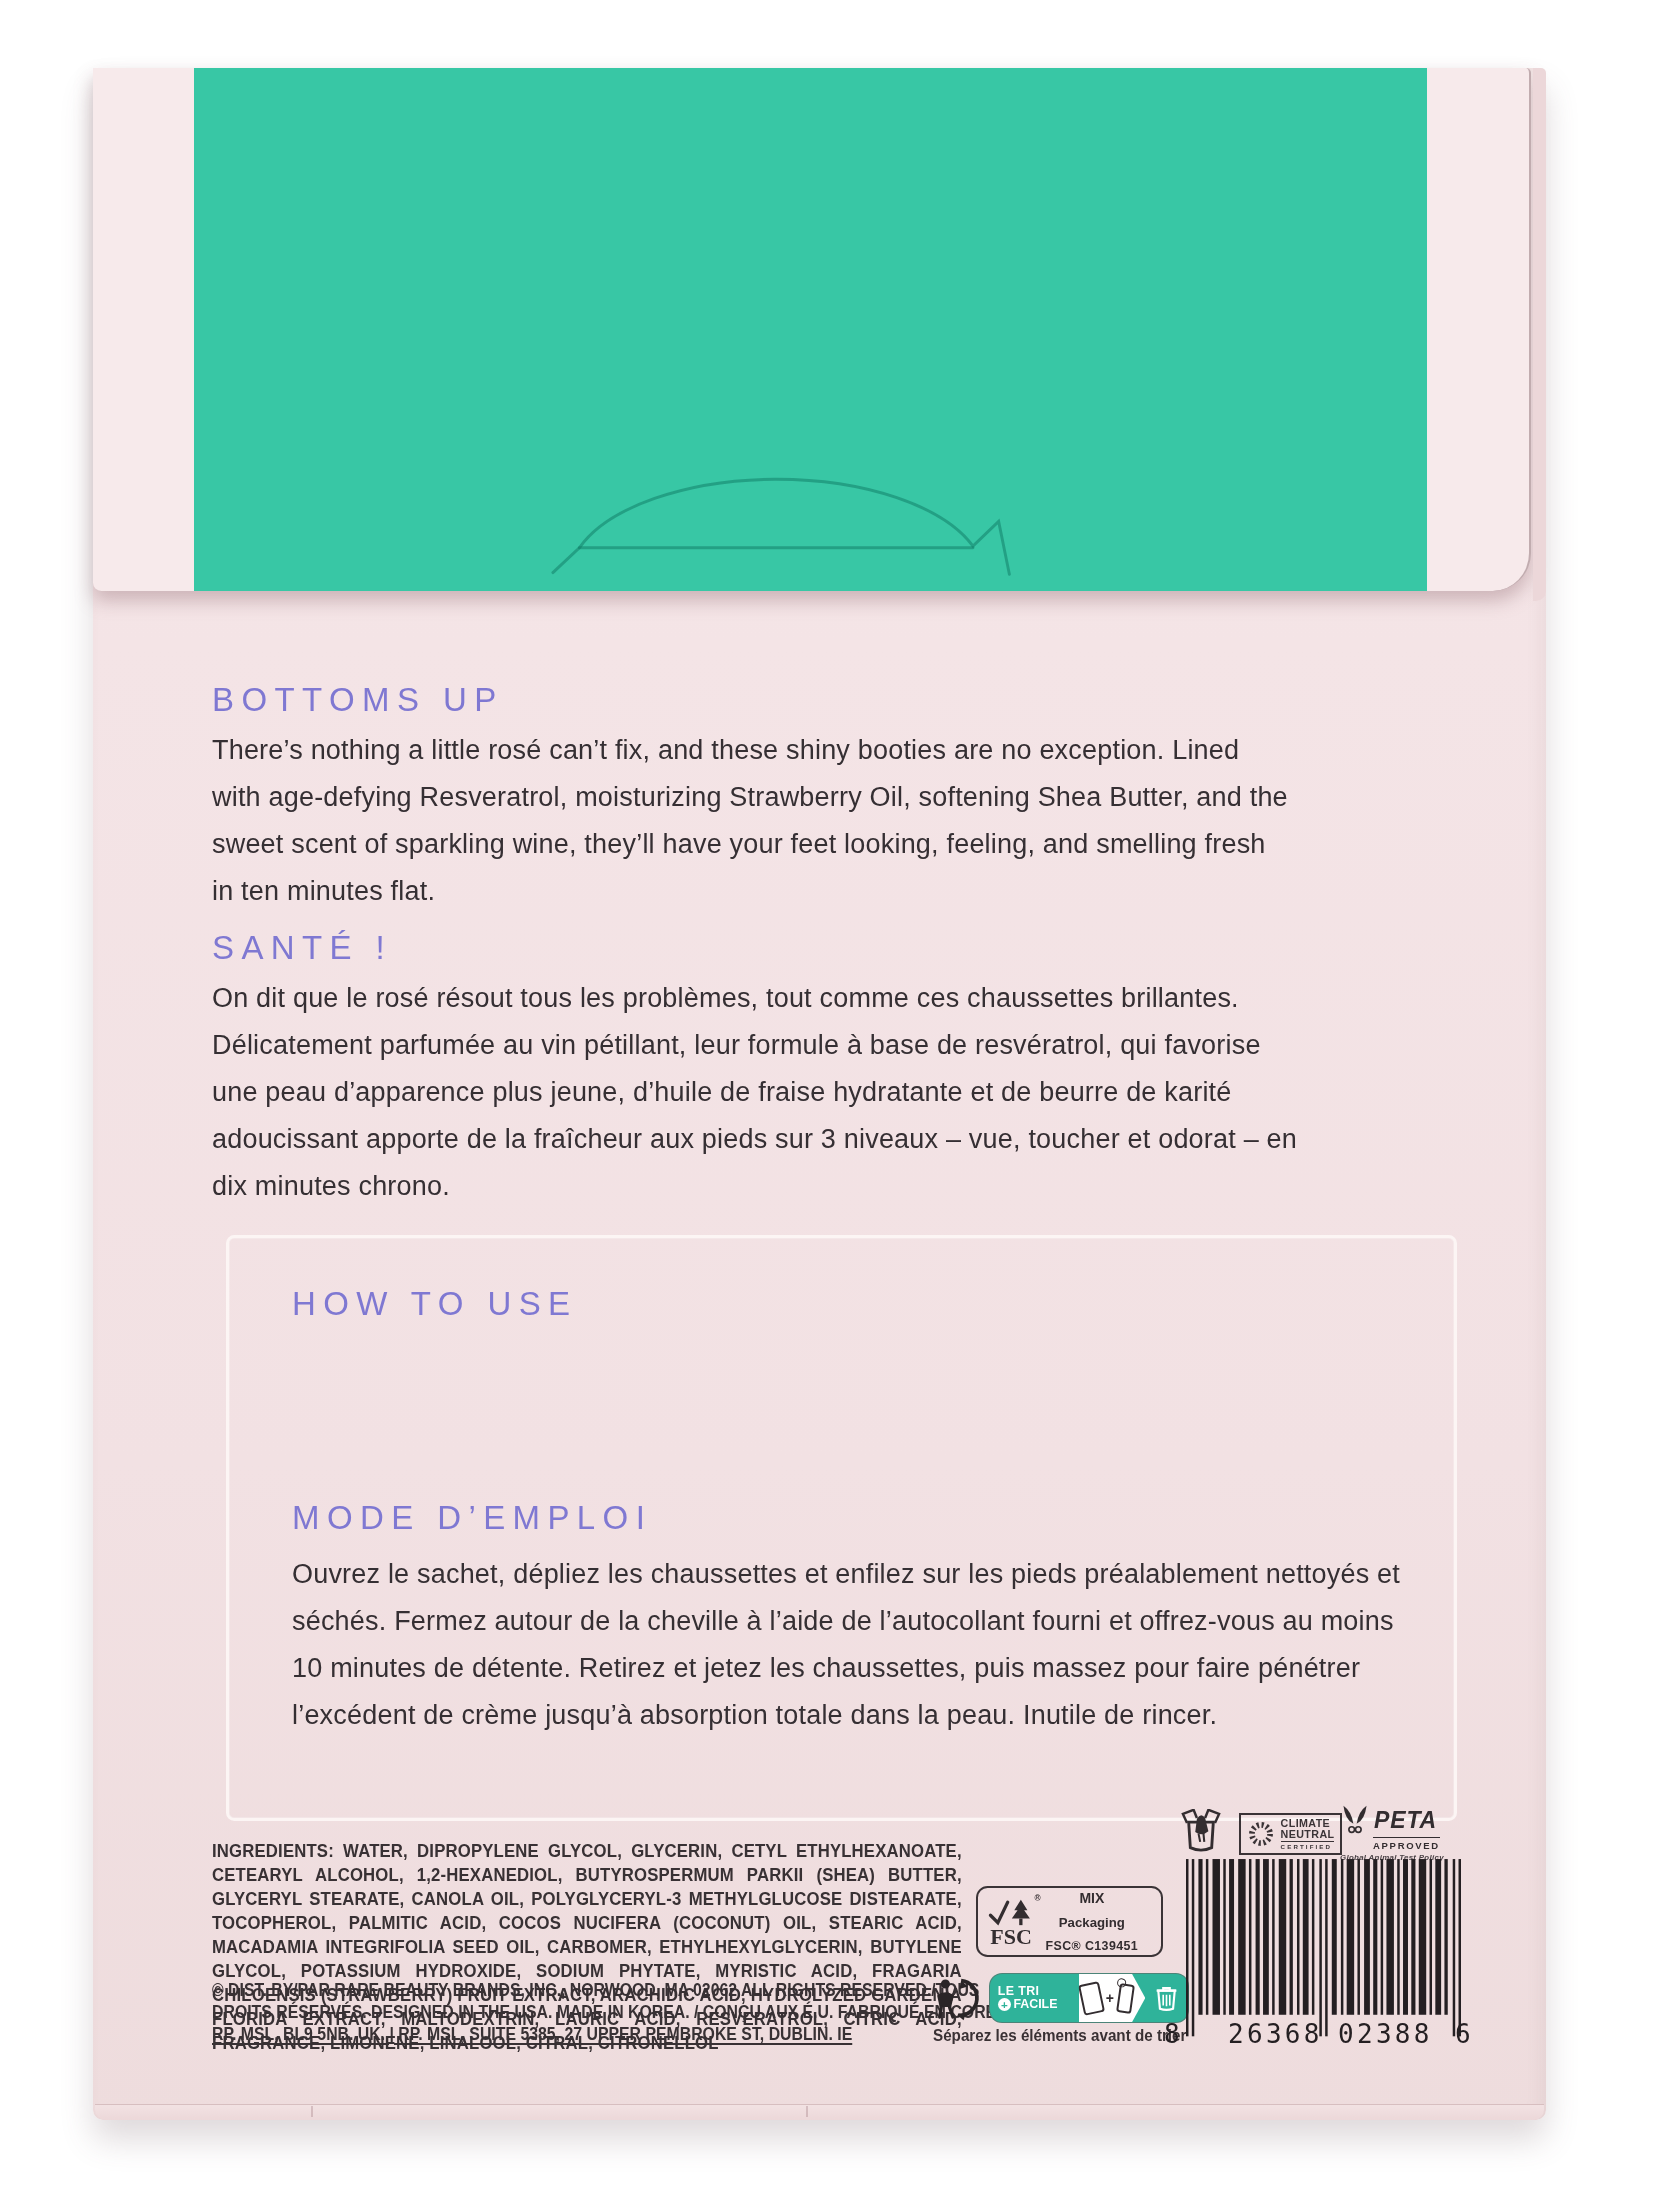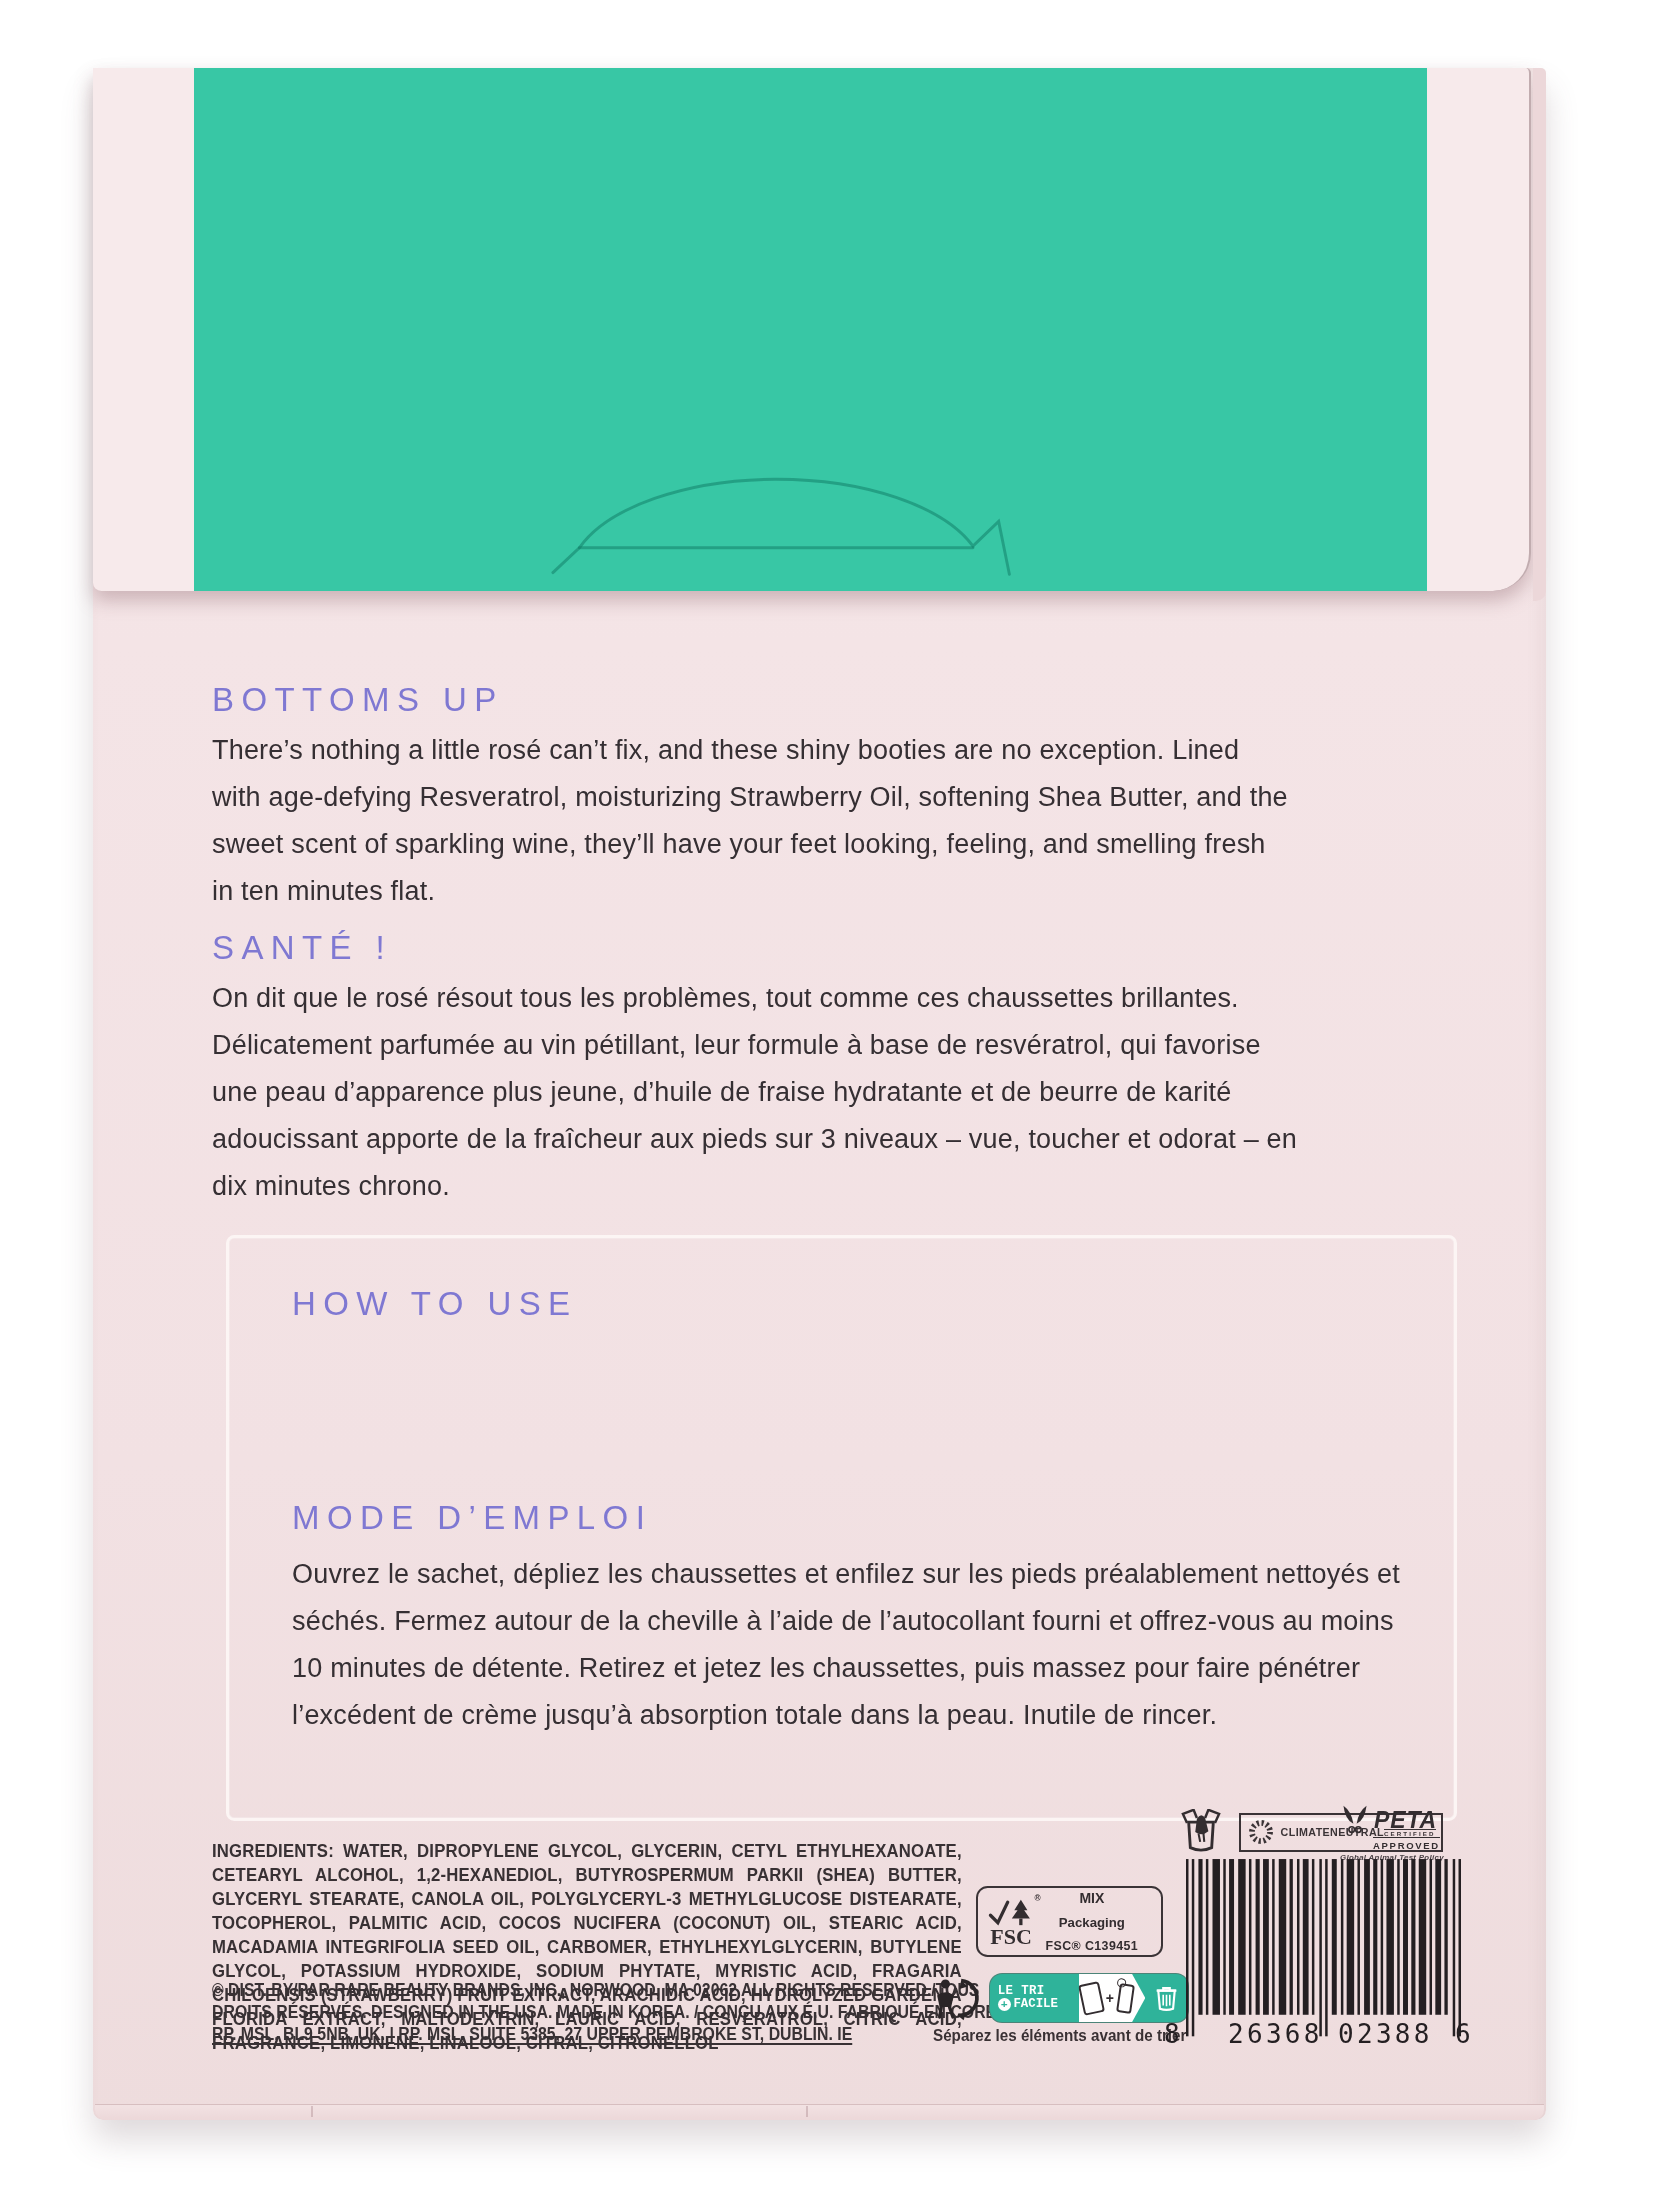--- a/index.html
+++ b/index.html
@@ -28,21 +28,21 @@
   
   .cond{transform:scaleX(.88);transform-origin:left top;}
   .ingredients{position:absolute;left:119px;top:1771px;width:852px;font-size:19px;line-height:24px;
                font-weight:700;text-align:justify;letter-spacing:0.2px;color:#383134;}
   .legal{position:absolute;left:119px;top:1911px;font-size:18px;line-height:22px;font-weight:700;
          color:#383134;white-space:nowrap;}
   .legal .u{text-decoration:underline;text-decoration-thickness:1.7px;text-underline-offset:3.3px;}
   
   .ico{position:absolute;}
   .cn-badge{display:flex;align-items:center;gap:5.8px;border:2.5px solid #3a3336;padding:3.3px 5.8px;background:transparent;}
-  .cn-txt{display:flex;flex-direction:row;}
+  .cn-txt{display:flex;flex-direction:column;}
   .cn-l{font-size:10.7px;line-height:10.7px;font-weight:700;letter-spacing:0.4px;color:#3a3336;}
   .cn-cert{font-size:6.2px;letter-spacing:2.1px;font-weight:700;color:#3a3336;border-top:0.8px solid #3a3336;
            margin-top:1.7px;padding-top:0.8px;}
   .peta{display:flex;flex-direction:column;align-items:flex-start;}
   .peta-row{display:flex;align-items:center;gap:4.1px;}
   .peta-brand{font-size:23px;font-weight:700;font-style:italic;letter-spacing:0.8px;color:#332d30;}
   .peta-approved{font-size:9.5px;font-weight:700;letter-spacing:1.7px;color:#332d30;margin-left:33px;
                  border-top:1.7px solid #332d30;padding-top:1.7px;}
   .peta-sub{font-size:7.9px;font-style:italic;font-weight:700;color:#4a4246;margin-top:2.5px;letter-spacing:0.3px;}
   
@@ -52,21 +52,21 @@
   .fsc-reg{position:absolute;right:-6.6px;top:-3.3px;font-size:8.3px;font-weight:700;color:#3a3336;}
   .fsc-brand{font-family:"Liberation Serif",serif;font-weight:700;font-size:22px;line-height:20px;color:#332d30;}
   .fsc-text{display:flex;flex-direction:column;align-items:center;gap:9px;}
   .fsc-mix{font-size:14px;font-weight:700;color:#332d30;}
   .fsc-pack{font-size:13.2px;font-weight:700;color:#332d30;}
   .fsc-lic{font-size:12.4px;font-weight:700;color:#332d30;letter-spacing:0.4px;}
   
   .triman-row{position:absolute;left:840px;top:1905px;display:flex;align-items:center;gap:8.3px;}
   .pill{width:198px;height:48px;border-radius:13.2px;border:1.7px solid rgba(110,75,80,.45);background:#2fb39a;
         display:flex;overflow:hidden;}
-  .pill-left{width:81px;display:flex;flex-direction:column;justify-content:center;padding-left:7.4px;color:#fff;font-family:Liberation Mono, monospace;}
+  .pill-left{width:81px;display:flex;flex-direction:column;justify-content:center;padding-left:7.4px;color:#fff;}
   .pill-l1{font-size:12.4px;font-weight:700;letter-spacing:0.4px;line-height:13.2px;}
   .pill-l2row{display:flex;align-items:center;gap:2.5px;}
   .plus-circle{width:13.2px;height:13.2px;border-radius:50%;background:#fff;color:#2fb39a;font-weight:700;font-size:11.6px;
                line-height:13.2px;text-align:center;}
   .pill-l2{font-size:12.4px;font-weight:700;line-height:13.2px;}
   .pill-mid{flex:1;background:#fff;clip-path:polygon(0 0,calc(100% - 13.2px) 0,100% 50%,calc(100% - 13.2px) 100%,0 100%);
             display:flex;align-items:center;justify-content:center;gap:4.1px;padding-right:10px;}
   .sachet{width:16.5px;height:26.5px;border:2.5px solid #332d30;border-radius:3.3px;transform:rotate(-12deg);}
   .mid-plus{font-size:14px;font-weight:700;color:#332d30;}
   .stick{width:10.7px;height:25px;border:2.5px solid #332d30;border-radius:3.3px;transform:rotate(8deg);position:relative;}

